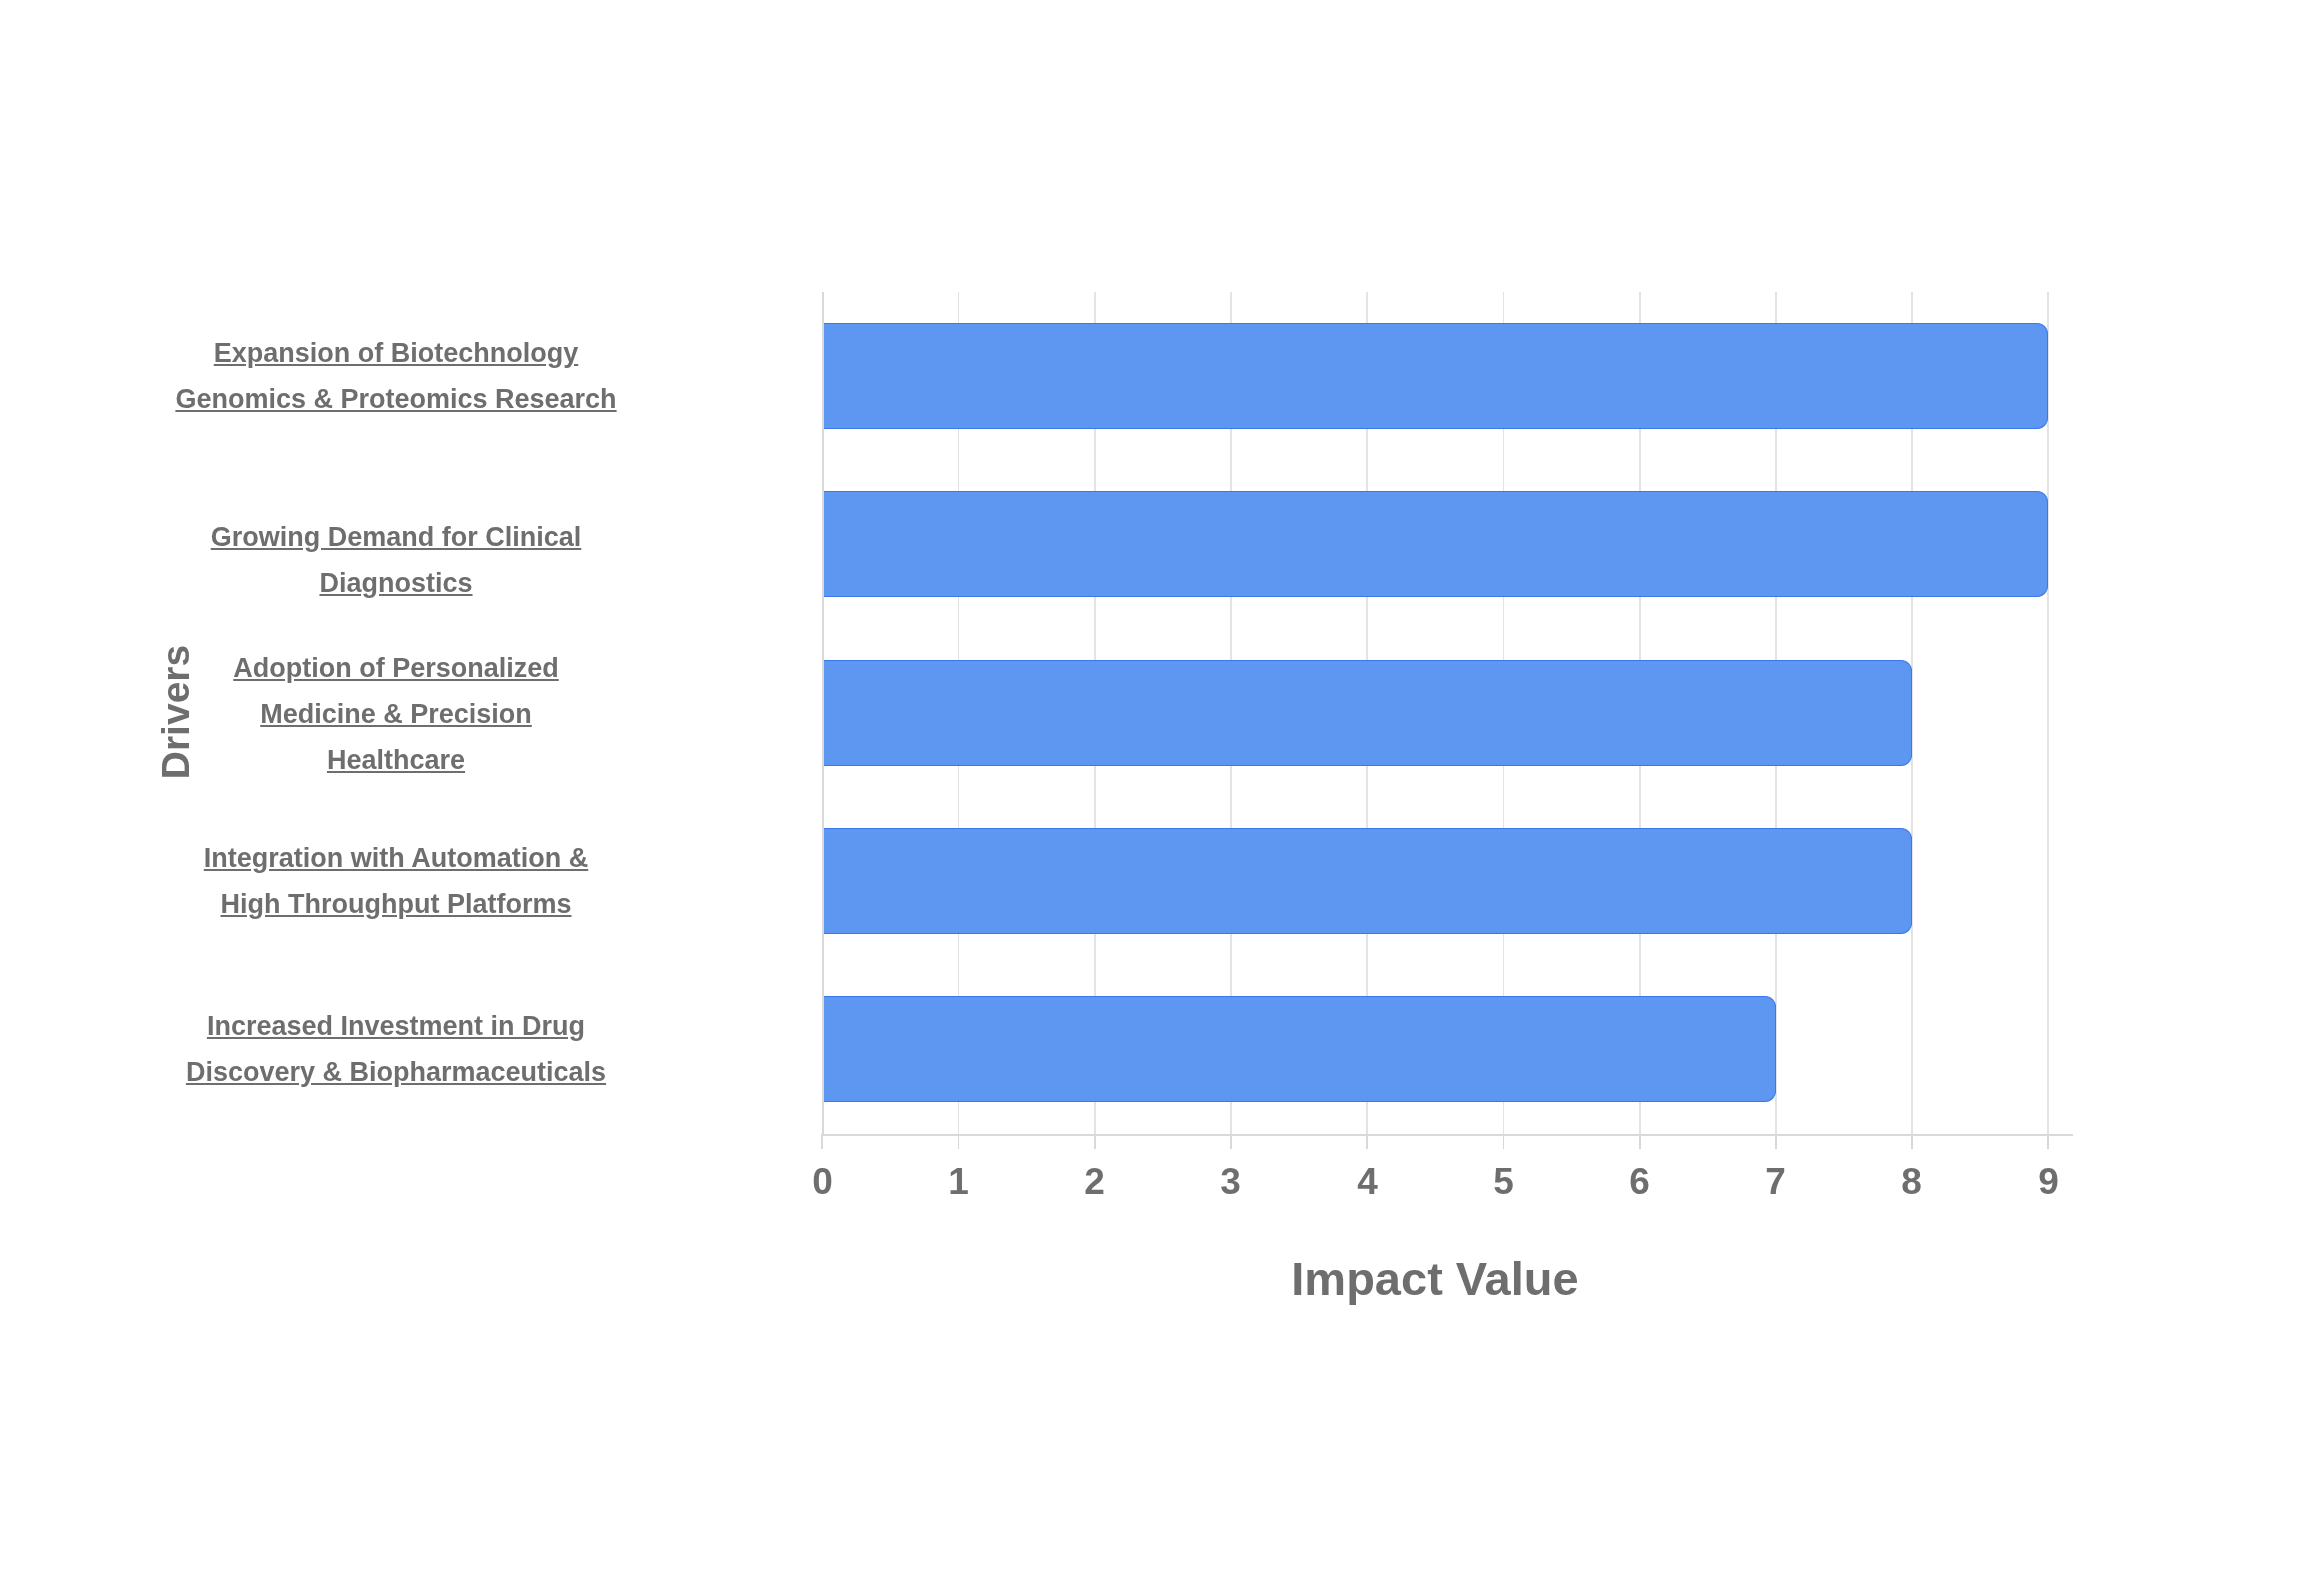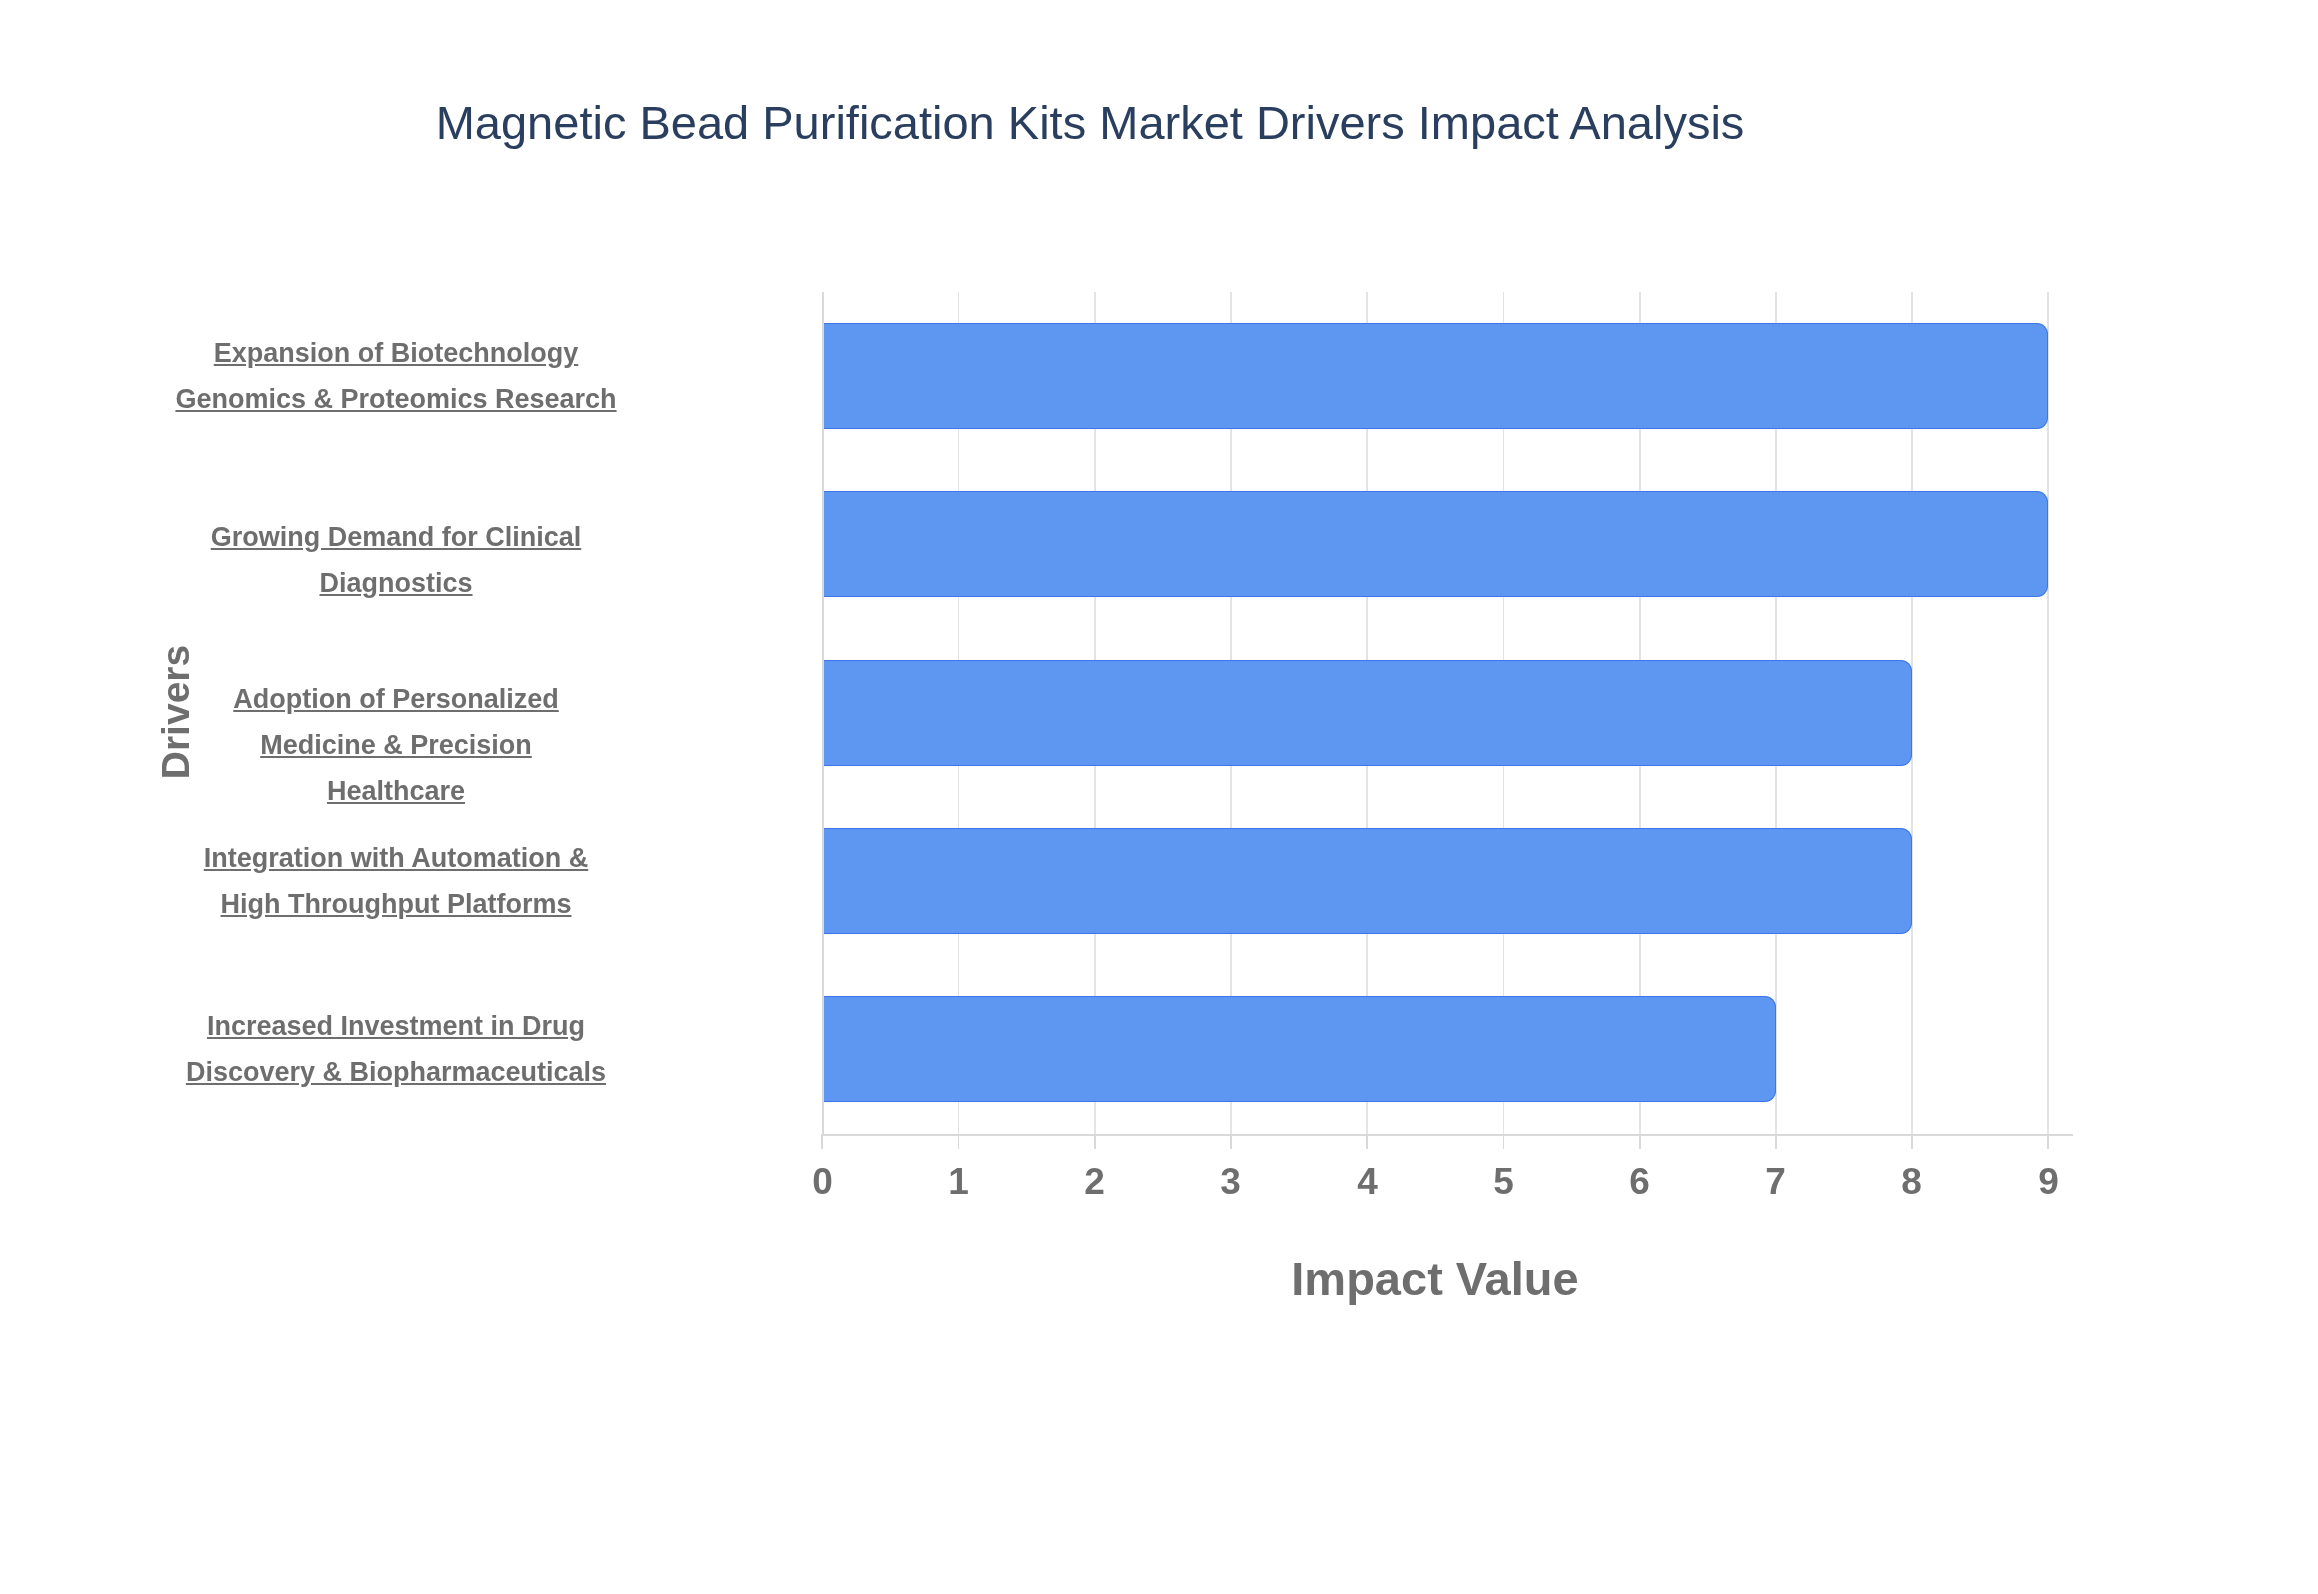--- a/index.html
+++ b/index.html
@@ -123,30 +123,29 @@
     font-weight: 700;
     color: var(--axis-title-color, #6e6e6e);
     white-space: nowrap;
   }
 </style>
 </head>
 <body>
 
 <div id="figure">
 
-  <div class="chart-title">Magnetic Bead Purification Kits Market Drivers Impact Analysis</div>
 
   <div class="y-axis-title">Drivers</div>
 
   <div>
       <div class="cat-label" style="top: 330px;">Expansion of Biotechnology
 Genomics &amp; Proteomics Research</div>
       <div class="cat-label" style="top: 498px; margin-top: 16px;">Growing Demand for Clinical
 Diagnostics</div>
-      <div class="cat-label" style="top: 676px;">Adoption of Personalized
+      <div class="cat-label" style="top: 645px;">Adoption of Personalized
 Medicine &amp; Precision
 Healthcare</div>
       <div class="cat-label" style="top: 835px;">Integration with Automation &amp;
 High Throughput Platforms</div>
       <div class="cat-label" style="top: 1003px;">Increased Investment in Drug
 Discovery &amp; Biopharmaceuticals</div>
     </div>
 
   <div class="plot">
     <div>

